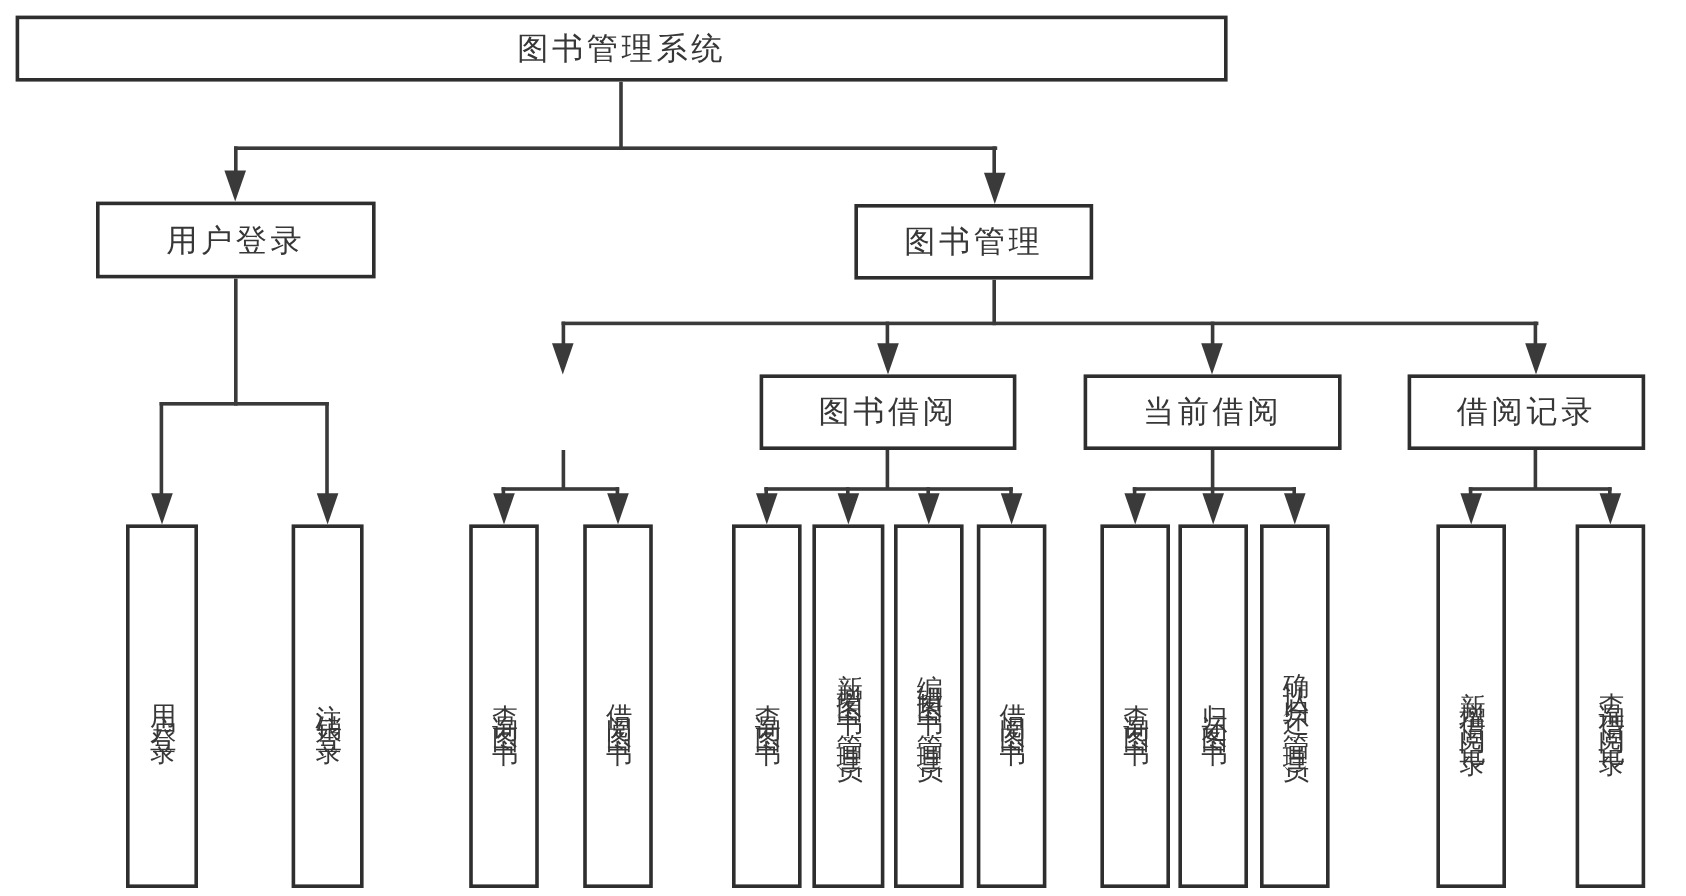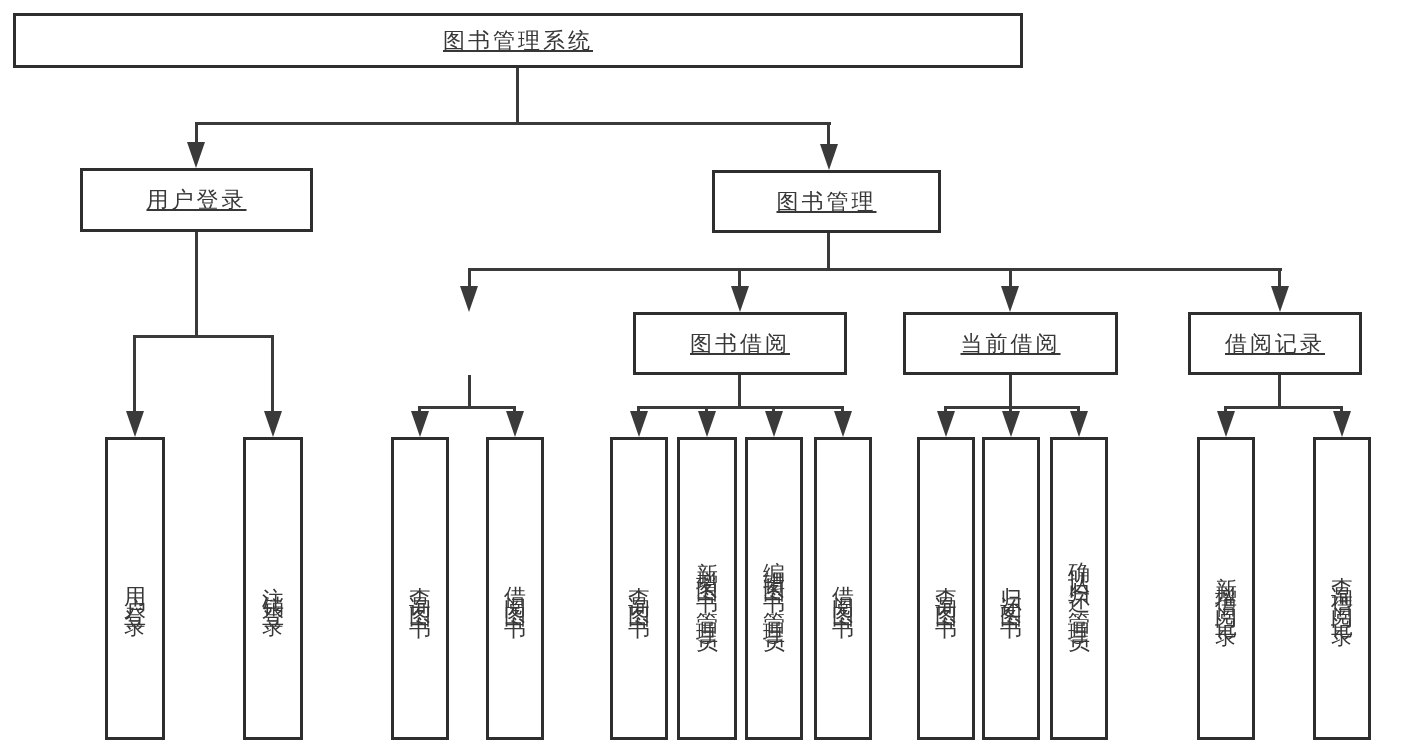--- a/index.html
+++ b/index.html
@@ -10,23 +10,22 @@
     font-family:"DejaVu Sans","Liberation Sans",sans-serif;
     overflow:hidden;
   }
   
   .hbox{
     position:absolute;
     box-sizing:border-box;
     border:3px solid #2e2e2e;
     background:#ffffff;
     display:flex;align-items:center;justify-content:center;
-    font-size:22px;color:#373737;letter-spacing:3px;
+    font-size:26px;color:#373737;letter-spacing:3px;
     z-index:2;
-    text-decoration:underline;
   }
   
   .vbox{
     position:absolute;
     top:437px;height:303px;
     box-sizing:border-box;
     border:3px solid #2e2e2e;
     background:#ffffff;
     display:flex;align-items:center;justify-content:center;
     z-index:2;
@@ -73,21 +72,21 @@
   <div class="vline" style="left:516px;top:68px;height:56px;"></div>
   <div class="hline" style="left:195px;top:122px;width:636px;"></div>
   <div class="vline" style="left:195px;top:122px;height:24px;"></div>
   <div class="arrow" style="left:187px;top:142px;"></div>
   <div class="vline" style="left:827px;top:122px;height:26px;"></div>
   <div class="arrow" style="left:820px;top:144px;"></div>
 
   <div class="hbox" style="left:80px;top:168px;width:233px;height:64px;">
     <span>用户登录</span>
   </div>
-  <div class="hbox" style="left:712px;top:170px;width:229px;height:63px;">
+  <div class="hbox" style="left:712px;top:170px;width:199px;height:63px;">
     <span>图书管理</span>
   </div>
 
   <div class="vline" style="left:195px;top:232px;height:106px;"></div>
   <div class="hline" style="left:133px;top:335px;width:141px;"></div>
   <div class="vline" style="left:133px;top:335px;height:79px;"></div>
   <div class="arrow" style="left:126px;top:411px;"></div>
   <div class="vline" style="left:271px;top:335px;height:79px;"></div>
   <div class="arrow" style="left:264px;top:411px;"></div>
 
@@ -101,21 +100,21 @@
   <div class="arrow" style="left:1001px;top:286px;"></div>
   <div class="vline" style="left:1278px;top:268px;height:26px;"></div>
   <div class="arrow" style="left:1271px;top:286px;"></div>
 
   <div class="hbox" style="left:903px;top:312px;width:215px;height:63px;">
     <span>当前借阅</span>
   </div>
   <div class="hbox" style="left:633px;top:312px;width:214px;height:63px;">
     <span>图书借阅</span>
   </div>
-  <div class="hbox" style="left:1173px;top:312px;width:174px;height:63px;margin-left:15px;">
+  <div class="hbox" style="left:1173px;top:312px;width:198px;height:63px;">
     <span>借阅记录</span>
   </div>
 
   <div class="vline" style="left:468px;top:375px;height:33px;"></div>
   <div class="hline" style="left:418px;top:406px;width:98px;"></div>
   <div class="vline" style="left:418px;top:406px;height:8px;"></div>
   <div class="arrow" style="left:411px;top:411px;"></div>
   <div class="vline" style="left:513px;top:406px;height:8px;"></div>
   <div class="arrow" style="left:506px;top:411px;"></div>
 

